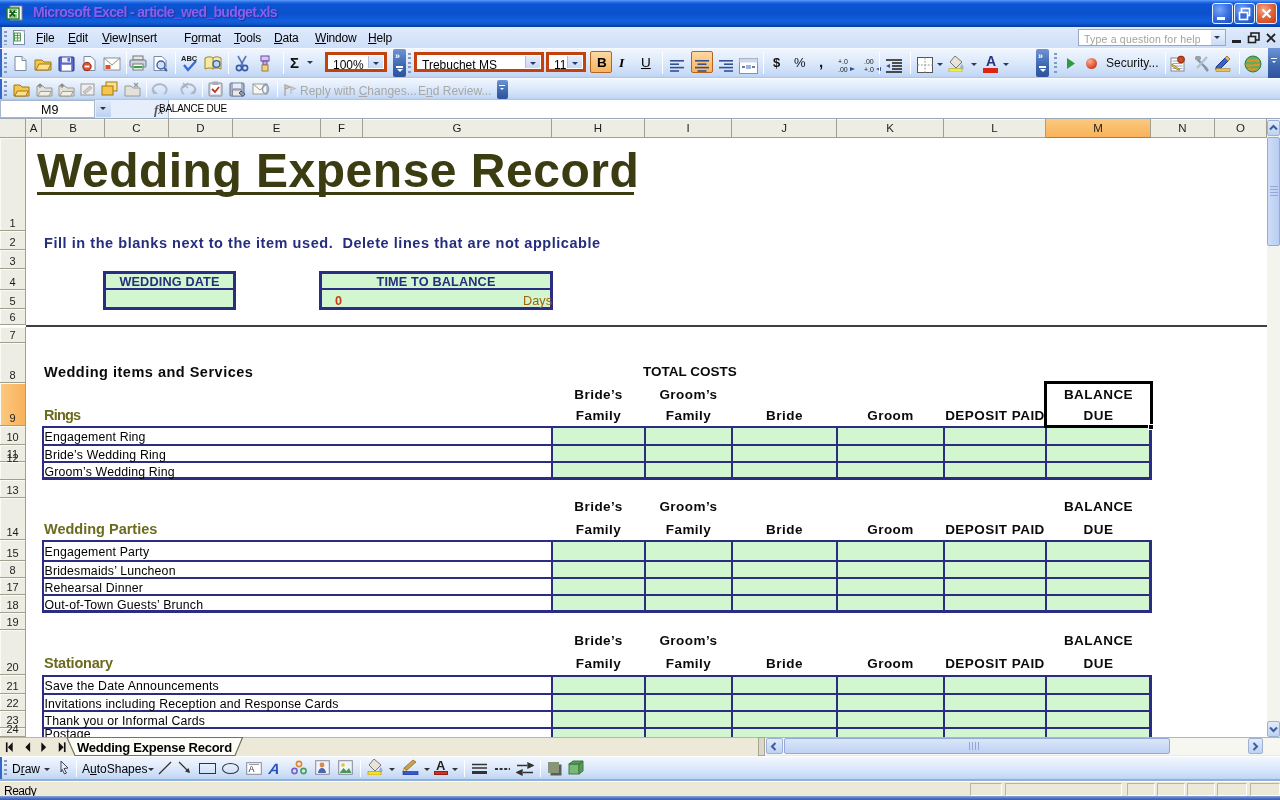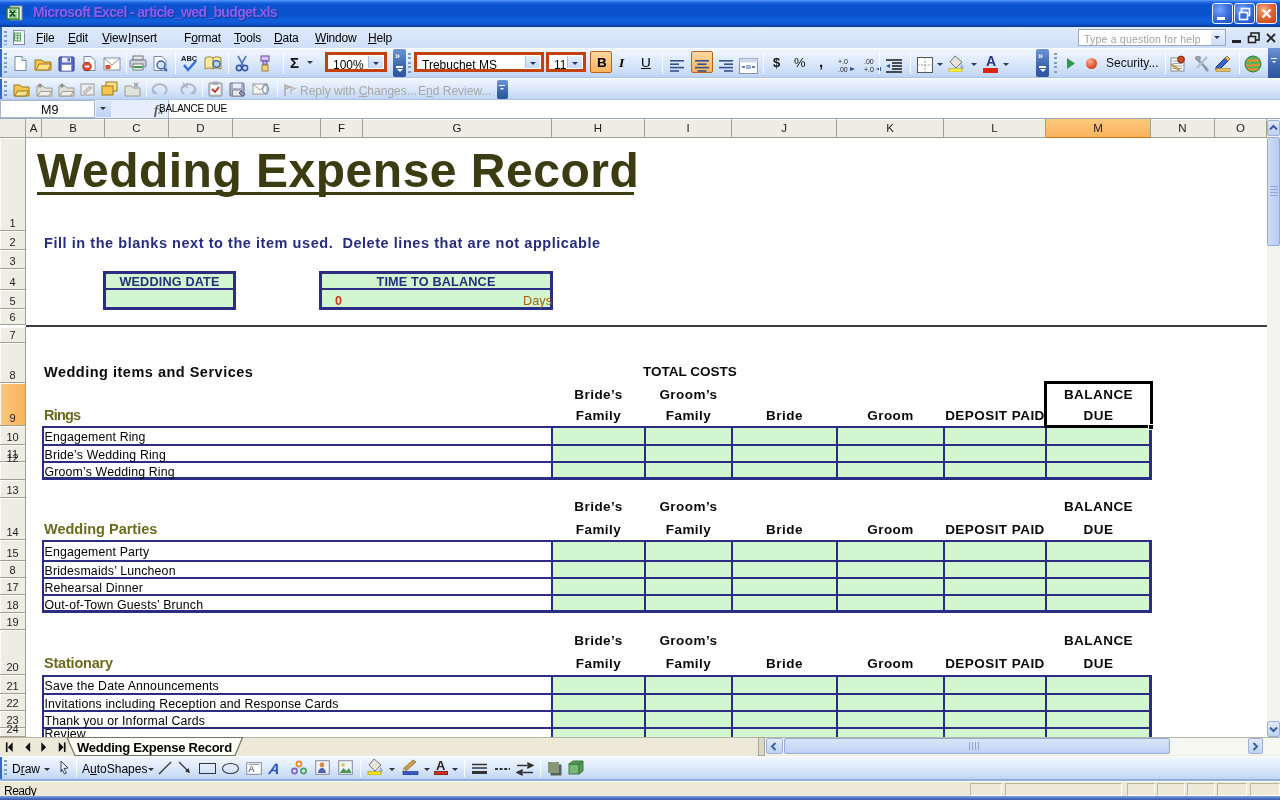--- a/index.html
+++ b/index.html
@@ -495,21 +495,21 @@
 <div class="abs" style="left:943px;top:675px;width:2px;height:62px;background:#2b2d85;"></div>
 <div class="abs" style="left:1045px;top:675px;width:2px;height:62px;background:#2b2d85;"></div>
 <div class="abs" style="left:1150px;top:675px;width:2px;height:62px;background:#2b2d85;"></div>
 <div class="rowline" style="left:42px;top:693px;width:1109px;"></div>
 <div class="rowline" style="left:42px;top:710px;width:1109px;"></div>
 <div class="rowline" style="left:42px;top:727px;width:1109px;"></div>
 <div class="abs" style="left:42px;top:675px;width:1109px;height:62px;border:2px solid #2b2d85;border-bottom:none;"></div>
 <div class="lbl" style="left:44.5px;top:679.5px;">Save the Date Announcements</div>
 <div class="lbl" style="left:44.5px;top:697.5px;">Invitations including Reception and Response Cards</div>
 <div class="lbl" style="left:44.5px;top:714.5px;">Thank you or Informal Cards</div>
-<div class="lbl" style="left:44.5px;top:727.5px;">Review</div>
+<div class="lbl" style="left:44.5px;top:727.5px;">Postage</div>
 <div class="abs" style="left:1267px;top:119px;width:13px;height:618px;background:#f4f4ee;"></div>
 <div class="abs" style="left:1267px;top:120px;width:13px;height:16px;background:linear-gradient(#e2ebfa,#bdd2f1);border:1px solid #9cb0d8;border-radius:2px;"></div>
 <svg class="abs" style="left:1269px;top:124px" width="9" height="7" viewBox="0 0 9 7">
     <path d="M1 5.5L4.5 2 8 5.5" fill="none" stroke="#3c5e9e" stroke-width="2"></path>
   </svg>
 <div class="abs" style="left:1267px;top:137px;width:13px;height:109px;background:linear-gradient(90deg,#cfdcf6,#b8cdf2);border:1px solid #94aad8;border-radius:2px;"></div>
 <div class="abs" style="left:1269.5px;top:186px;width:8px;height:1.4px;background:#8fa8d8;box-shadow:0 3px 0 #8fa8d8,0 6px 0 #8fa8d8,0 9px 0 #8fa8d8;"></div>
 <div class="abs" style="left:1267px;top:721px;width:13px;height:16px;background:linear-gradient(#e2ebfa,#bdd2f1);border:1px solid #9cb0d8;border-radius:2px;"></div>
 <svg class="abs" style="left:1269px;top:726px" width="9" height="7" viewBox="0 0 9 7">
     <path d="M1 1.5L4.5 5 8 1.5" fill="none" stroke="#3c5e9e" stroke-width="2"></path>

